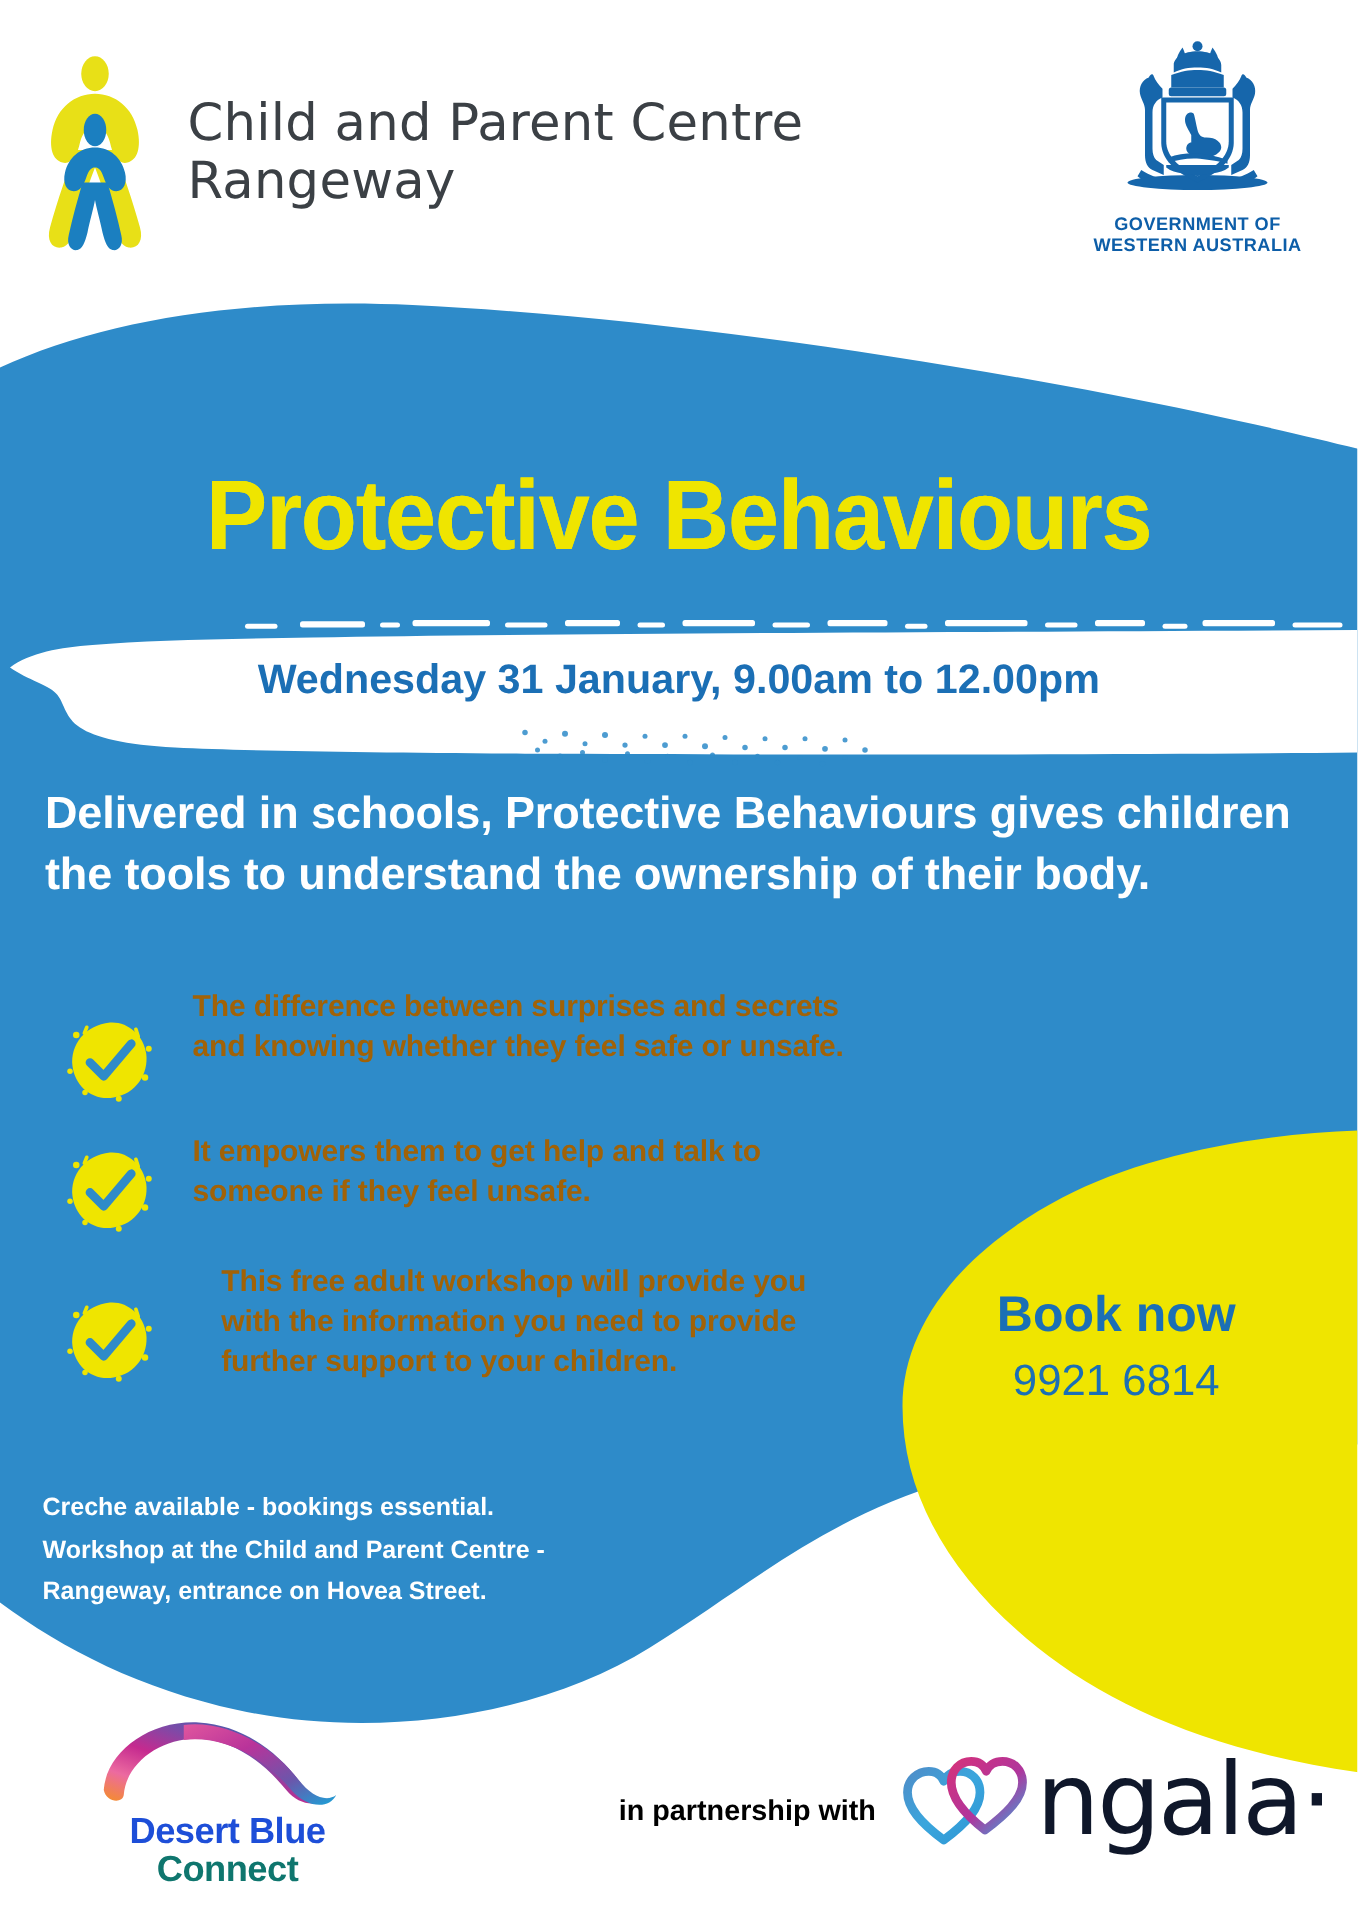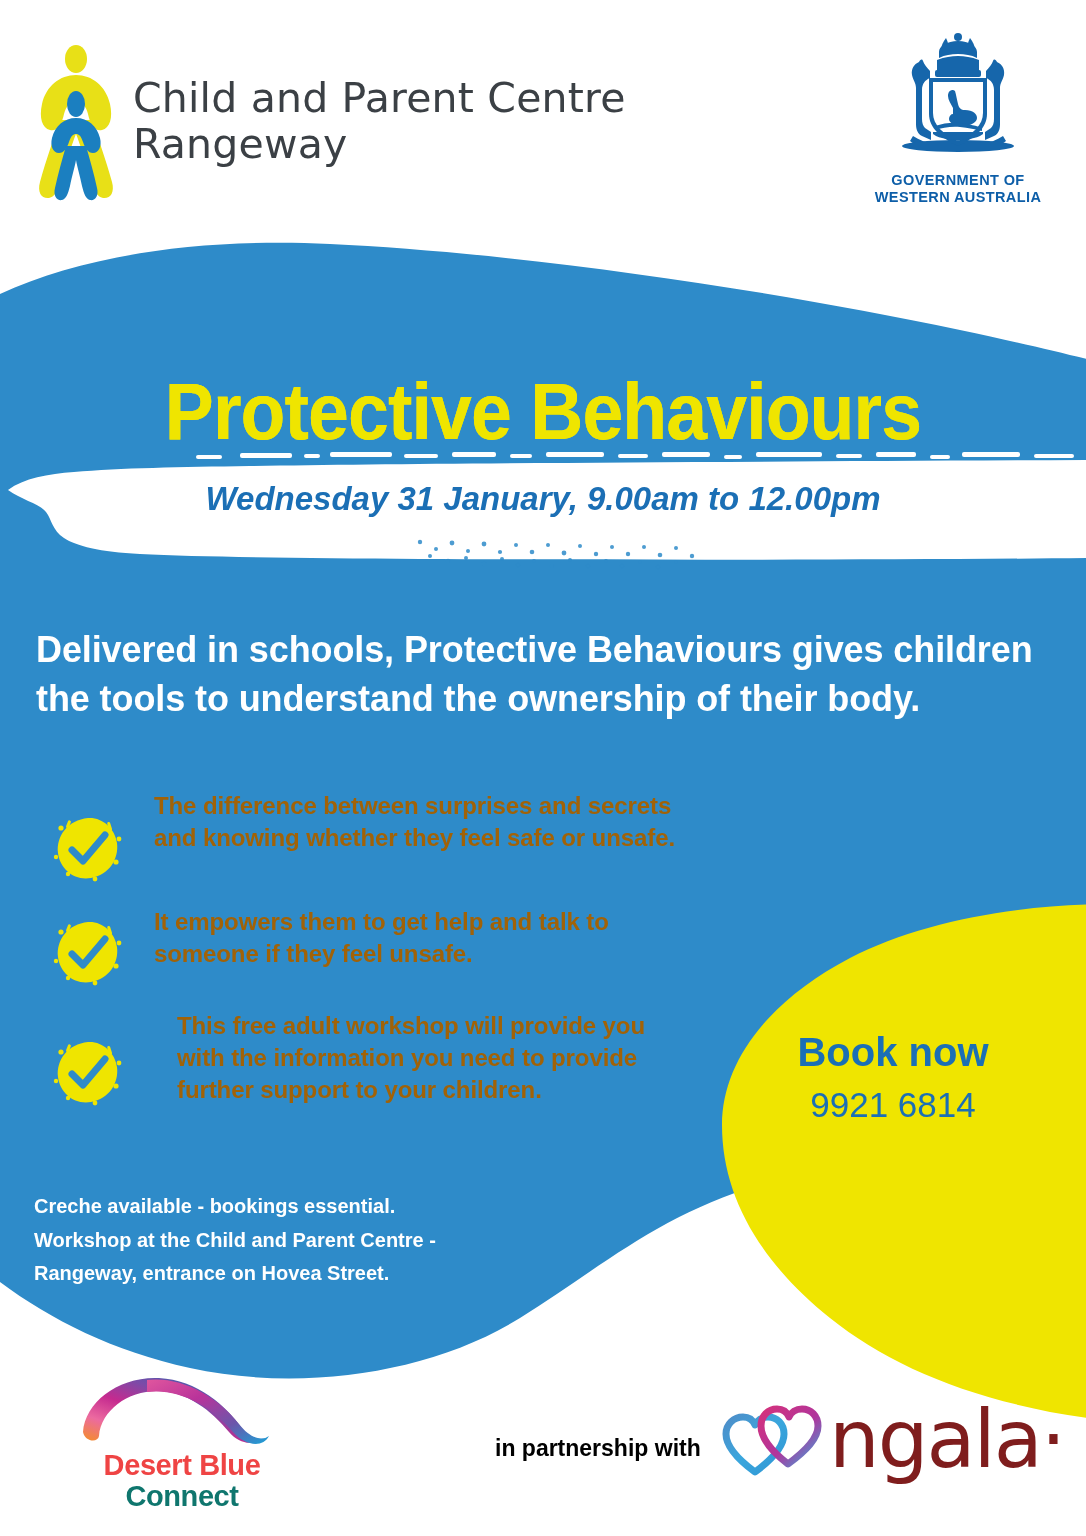--- a/index.html
+++ b/index.html
@@ -9,41 +9,41 @@
     width:1086px;height:1536px;position:relative;overflow:hidden;
     -webkit-font-smoothing:antialiased;
   }
   .poster{position:absolute;inset:0;width:1086px;height:1536px;background:#fff;overflow:hidden;}
 
   
   .bg-svg{position:absolute;left:0;top:0;width:1086px;height:1536px;z-index:0;}
 
   
   .header{position:absolute;left:0;top:0;width:1086px;height:230px;z-index:5;}
-  .cpc-logo{position:absolute;left:30px;top:42px;display:flex;align-items:center;gap:7px;}
+  .cpc-logo{position:absolute;left:30px;top:42px;display:flex;align-items:center;gap:24px;}
   .cpc-mark{width:96px;height:160px;flex:0 0 auto;}
   .cpc-words{display:flex;flex-direction:column;justify-content:center;line-height:1.12;}
   .cpc-line1{font-size:41px;color:#3b4045;font-family:"DejaVu Sans", sans-serif;font-weight:400;letter-spacing:.2px;}
   .cpc-line2{font-size:41px;color:#3b4045;font-family:"DejaVu Sans", sans-serif;font-weight:400;letter-spacing:.2px;}
   .wa-logo{position:absolute;right:42px;top:28px;width:172px;text-align:center;}
   .wa-crest{width:150px;height:142px;margin:0 auto;display:block;}
   .wa-text{color:#0d5ea8;font-weight:bold;font-size:14.5px;line-height:1.18;letter-spacing:.4px;margin-top:2px;}
 
   
   .title{
     position:absolute;left:0;top:372px;width:1086px;text-align:center;z-index:6;
     color:#efe500;font-weight:bold;font-size:79px;line-height:1;
     font-family:"Liberation Sans Narrow","Liberation Sans", sans-serif;
     letter-spacing:-1px;
     transform:scaleX(.93);transform-origin:50% 50%;
     text-shadow:0 0 0 #efe500;
   }
 
   
-  .brush-wrap{position:absolute;left:0;top:446px;width:936px;height:126px;z-index:6;font-style:italic;}
+  .brush-wrap{position:absolute;left:0;top:490px;width:936px;height:126px;z-index:6;}
   .brush-svg{position:absolute;left:0;top:0;width:1086px;height:126px;}
   .date-text{
     position:absolute;left:0;top:34px;width:1086px;text-align:center;
     color:#1b6fb5;font-weight:bold;font-size:33px;letter-spacing:0px;
     font-family:"Liberation Sans", sans-serif;
   }
 
   
   .intro{
     position:absolute;left:36px;top:626px;width:1012px;z-index:6;
@@ -73,27 +73,27 @@
 
   
   .booknow{position:absolute;left:700px;top:1030px;width:386px;z-index:6;text-align:center;}
   .booknow-title{color:#1b6fb5;font-weight:bold;font-size:40px;line-height:1.1;margin-bottom:10px;}
   .booknow-phone{color:#1b6fb5;font-size:35px;line-height:1.18;font-weight:400;}
   .booknow-email{color:#1b6fb5;font-size:23px;line-height:1.3;font-weight:400;margin-top:4px;}
 
   
   .dbc{position:absolute;left:62px;top:1370px;width:240px;z-index:6;text-align:center;}
   .dbc-swoosh{width:210px;height:78px;display:block;margin:0 auto;}
-  .dbc-t1{color:#ef4444;font-weight:bold;font-size:29px;line-height:1.06;margin-top:2px;letter-spacing:-.4px;}
+  .dbc-t1{color:#1d4ed8;font-weight:bold;font-size:29px;line-height:1.06;margin-top:2px;letter-spacing:-.4px;}
   .dbc-t2{color:#0f766e;font-weight:bold;font-size:29px;line-height:1.06;letter-spacing:-.4px;}
 
   .partner{position:absolute;left:495px;top:1435px;z-index:6;color:#000000;font-weight:bold;font-size:23px;font-family:"Liberation Sans", sans-serif;}
   .ngala{position:absolute;left:722px;top:1402px;z-index:6;display:flex;align-items:center;}
   .ngala-hearts{width:105px;height:76px;display:block;}
-  .ngala-word{color:#7f1d1d;font-size:80px;font-weight:400;line-height:.82;font-family:"DejaVu Sans", sans-serif;letter-spacing:-2px;margin-left:2px;}
+  .ngala-word{color:#0f172a;font-size:80px;font-weight:400;line-height:.82;font-family:"DejaVu Sans", sans-serif;letter-spacing:-2px;margin-left:2px;}
 </style>
 </head>
 <body>
 
 <div class="poster">
 
   <svg class="bg-svg" viewBox="0 0 1086 1536" preserveAspectRatio="none">
     <defs>
       <clipPath id="clipFrame">
           <rect x="0" y="0" width="1086" height="1536"></rect>

